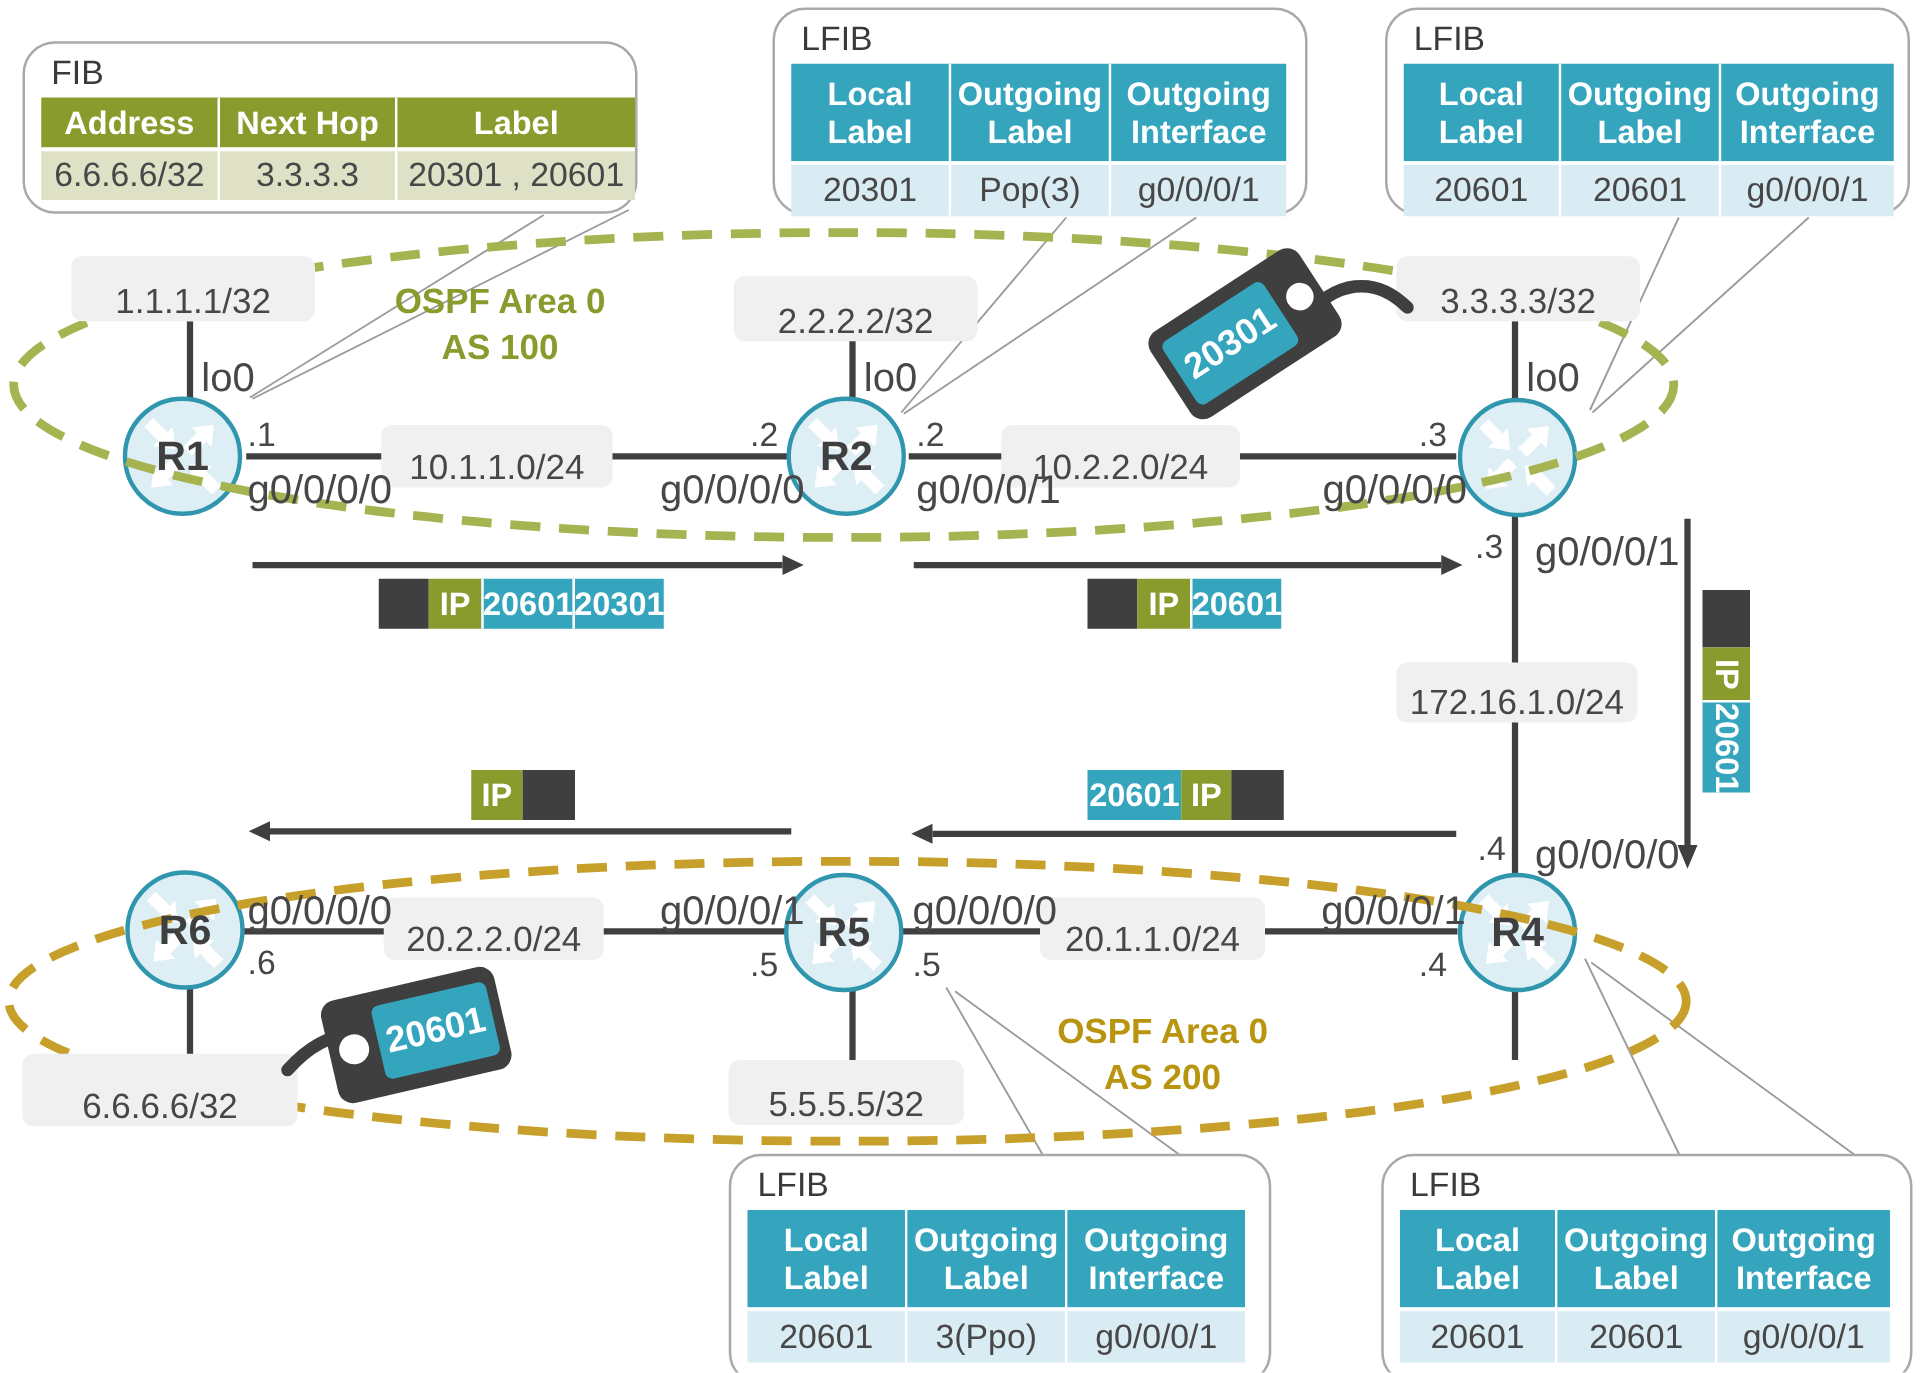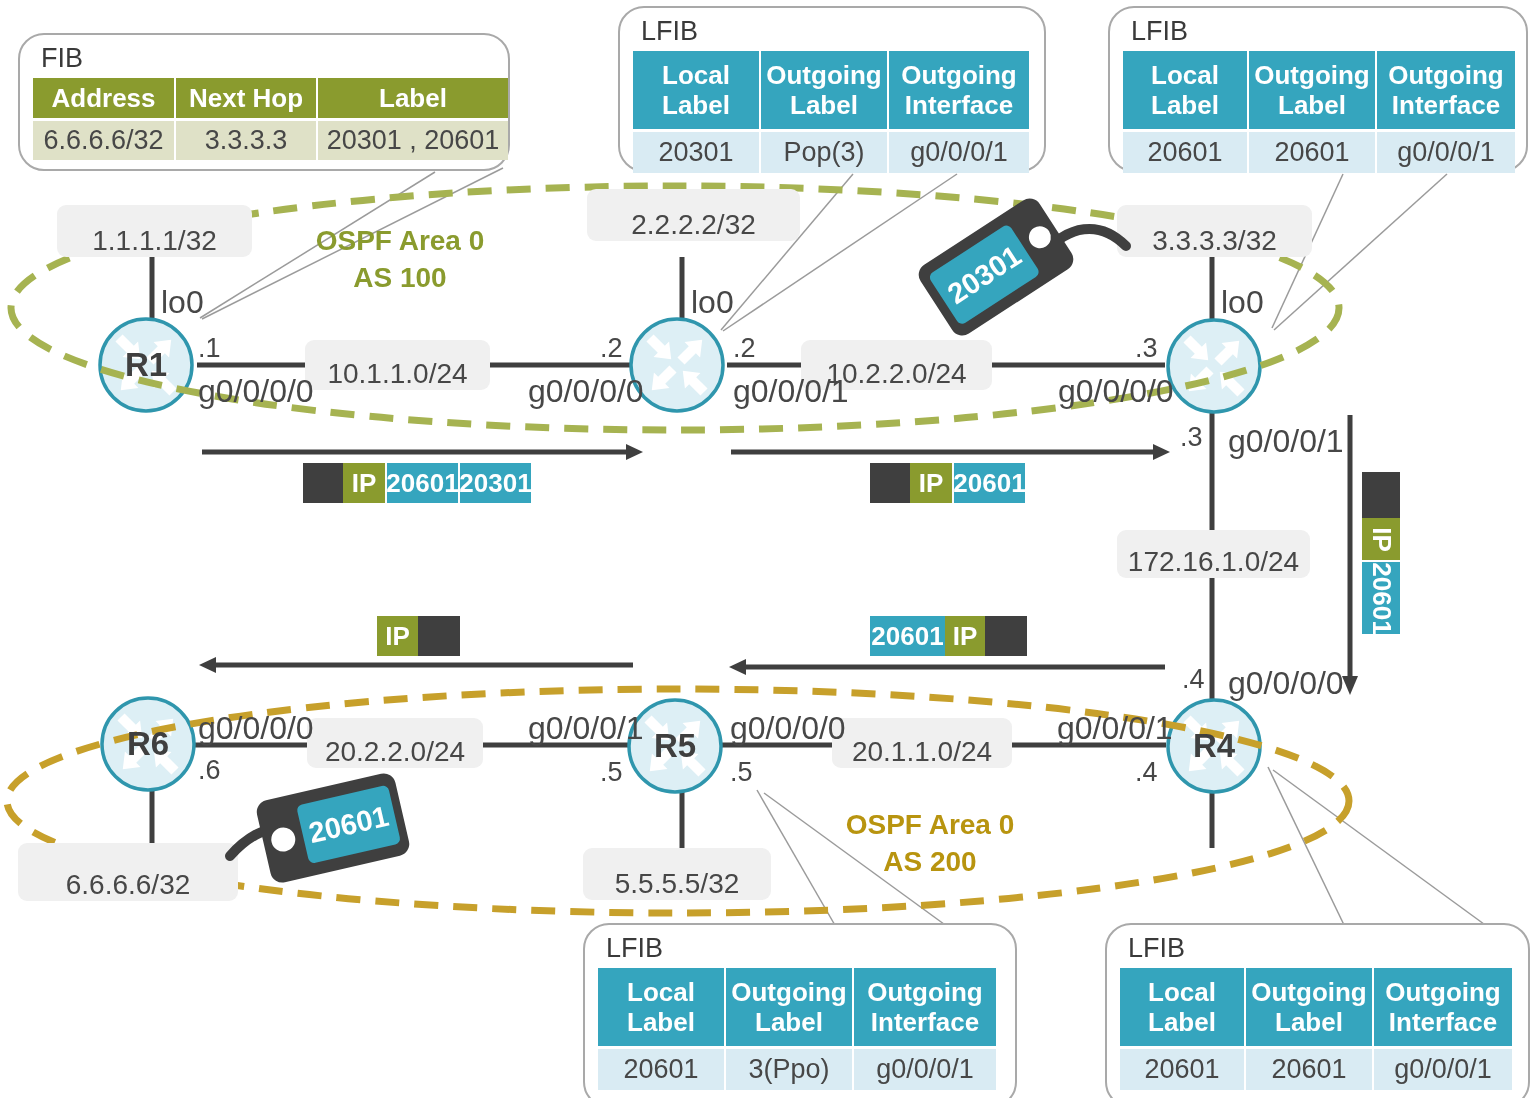--- a/index.html
+++ b/index.html
@@ -155,21 +155,21 @@
     <use href="#router-shape" transform="translate(675,746)"></use>
     <use href="#router-shape" transform="translate(148,744)"></use>
 
     <ellipse class="dash-olive" cx="675" cy="308" rx="664" ry="122"></ellipse>
     <ellipse class="dash-gold" cx="678" cy="801" rx="671" ry="112"></ellipse>
   </svg>
 
   <div class="abs html-layer netbox" style="left:57px;top:205px;width:195px;height:52px">
       <span>1.1.1.1/32</span>
     </div>
-  <div class="abs html-layer netbox" style="left:587px;top:189px;width:213px;height:52px">
+  <div class="abs html-layer netbox" style="left:587px;top:221px;width:195px;height:52px">
       <span>2.2.2.2/32</span>
     </div>
   <div class="abs html-layer netbox" style="left:1117px;top:205px;width:195px;height:52px">
       <span>3.3.3.3/32</span>
     </div>
   <div class="abs html-layer netbox" style="left:18px;top:843px;width:220px;height:58px">
       <span>6.6.6.6/32</span>
     </div>
   <div class="abs html-layer netbox" style="left:583px;top:848px;width:188px;height:52px">
       <span>5.5.5.5/32</span>
@@ -215,20 +215,21 @@
 
   <div class="abs html-layer iflbl" style="left:528px;top:710px">g0/0/0/1</div>
   <div class="abs html-layer ifnum" style="left:600px;top:757px">.5</div>
   <div class="abs html-layer iflbl" style="left:730px;top:710px">g0/0/0/0</div>
   <div class="abs html-layer ifnum" style="left:730px;top:757px">.5</div>
 
   <div class="abs html-layer iflbl" style="left:198px;top:710px">g0/0/0/0</div>
   <div class="abs html-layer ifnum" style="left:198px;top:755px">.6</div>
 
   <div class="abs html-layer rname" style="left:100px;top:319px;width:92px;height:92px">R1</div>
+  <div class="abs html-layer rname" style="left:631px;top:319px;width:92px;height:92px">R2</div>
   <div class="abs html-layer rname" style="left:1168px;top:700px;width:92px;height:92px">R4</div>
   <div class="abs html-layer rname" style="left:629px;top:700px;width:92px;height:92px">R5</div>
   <div class="abs html-layer rname" style="left:102px;top:698px;width:92px;height:92px">R6</div>
 
   <div class="abs html-layer ospf as100" style="left:305px;top:222px;width:190px">
     <div>OSPF Area 0</div>
     <div>AS 100</div>
   </div>
   <div class="abs html-layer ospf as200" style="left:835px;top:806px;width:190px">
     <div>OSPF Area 0</div>

